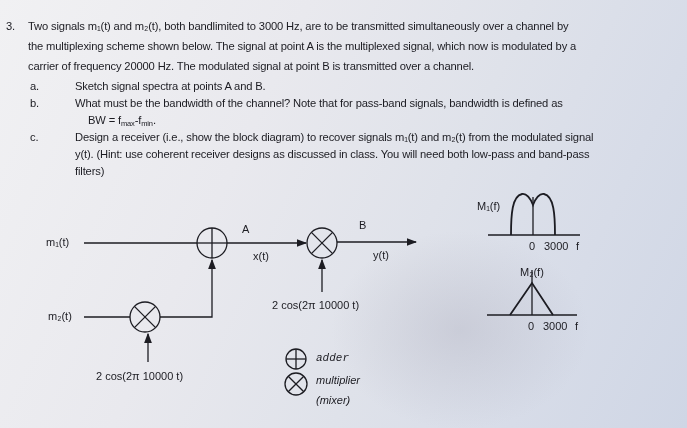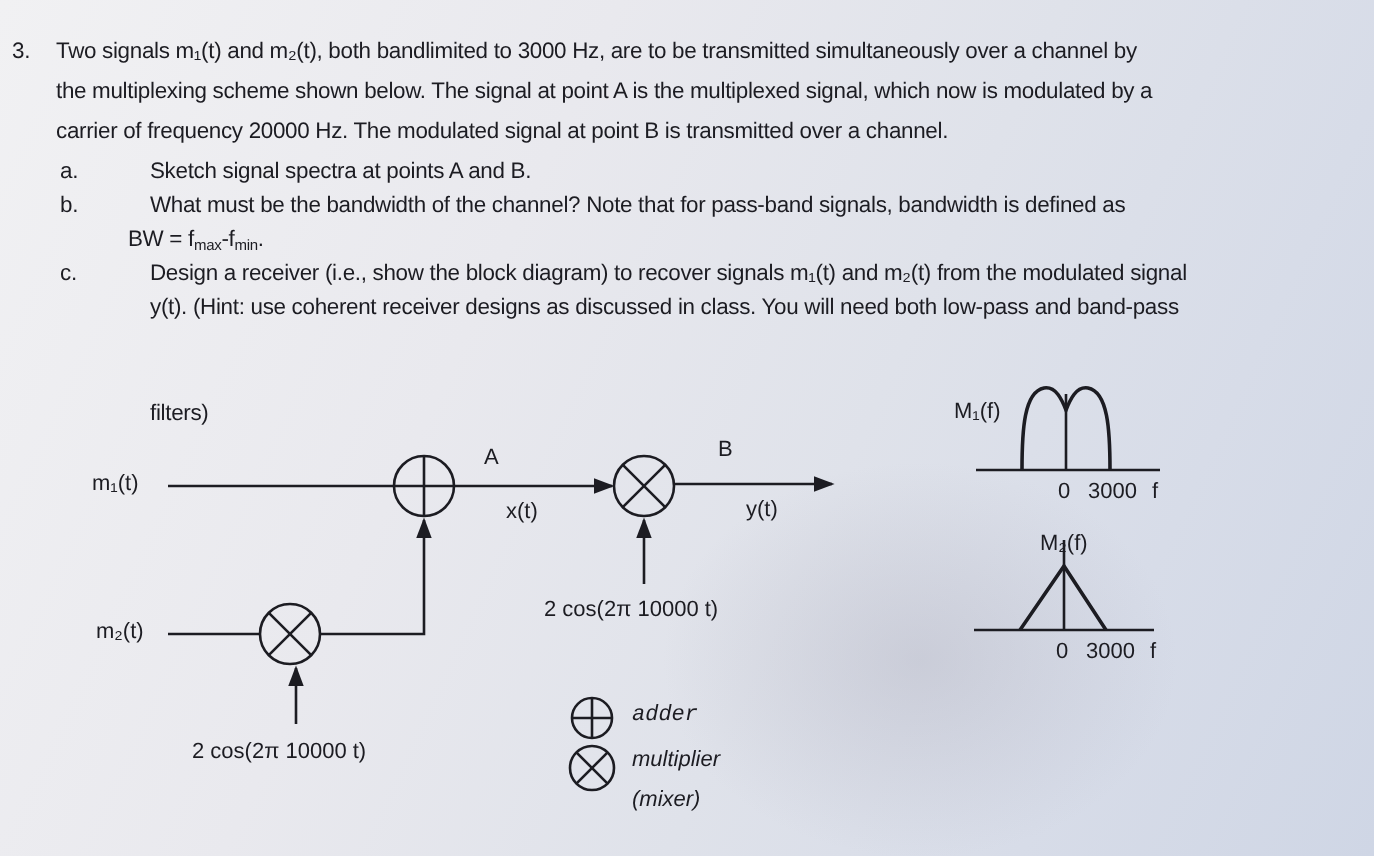--- a/index.html
+++ b/index.html
@@ -22,26 +22,26 @@
 <div class="txt" style="left:6px;top:17px;">3.</div>
 <div class="txt" style="left:28px;top:17px;">Two signals m₁(t) and m₂(t), both bandlimited to 3000 Hz, are to be transmitted simultaneously over a channel by</div>
 <div class="txt" style="left:28px;top:37px;text-align:right;">the multiplexing scheme shown below.  The signal at point A is the multiplexed signal, which now is modulated by a</div>
 <div class="txt" style="left:28px;top:57px;">carrier of frequency 20000 Hz.  The modulated signal at point B is transmitted over a channel.</div>
 
 <div class="txt" style="left:30px;top:77px;">a.</div>
 <div class="txt" style="left:75px;top:77px;">Sketch signal spectra at points A and B.</div>
 
 <div class="txt" style="left:30px;top:94px;">b.</div>
 <div class="txt" style="left:75px;top:94px;">What must be the bandwidth of the channel?  Note that for pass-band signals, bandwidth is defined as</div>
-<div class="txt" style="left:64px;top:111px;"><span>BW = f</span><sub>max</sub><span>-f</span><sub>min</sub><span>.</span></div>
+<div class="txt" style="left:88px;top:111px;"><span>BW = f</span><sub>max</sub><span>-f</span><sub>min</sub><span>.</span></div>
 
 <div class="txt" style="left:30px;top:128px;">c.</div>
 <div class="txt" style="left:75px;top:128px;">Design a receiver (i.e., show the block diagram) to recover signals m₁(t) and m₂(t) from the modulated signal</div>
 <div class="txt" style="left:75px;top:145px;">y(t).  (Hint: use coherent receiver designs as discussed in class. You will need both low-pass and band-pass</div>
-<div class="txt" style="left:75px;top:162px;margin-top:36px;">filters)</div>
+<div class="txt" style="left:75px;top:162px;">filters)</div>
 
 <svg width="687" height="428" viewBox="0 0 687 428">
   <defs>
     <marker id="ah" markerWidth="8" markerHeight="8" refX="7" refY="4" orient="auto">
       <path d="M0,1 L8,4 L0,7 Z" fill="#1c1c22"></path>
     </marker>
   </defs>
   <g stroke="#1c1c22" stroke-width="1.3" fill="none">
 
     <line x1="84" y1="243" x2="197" y2="243"></line>

